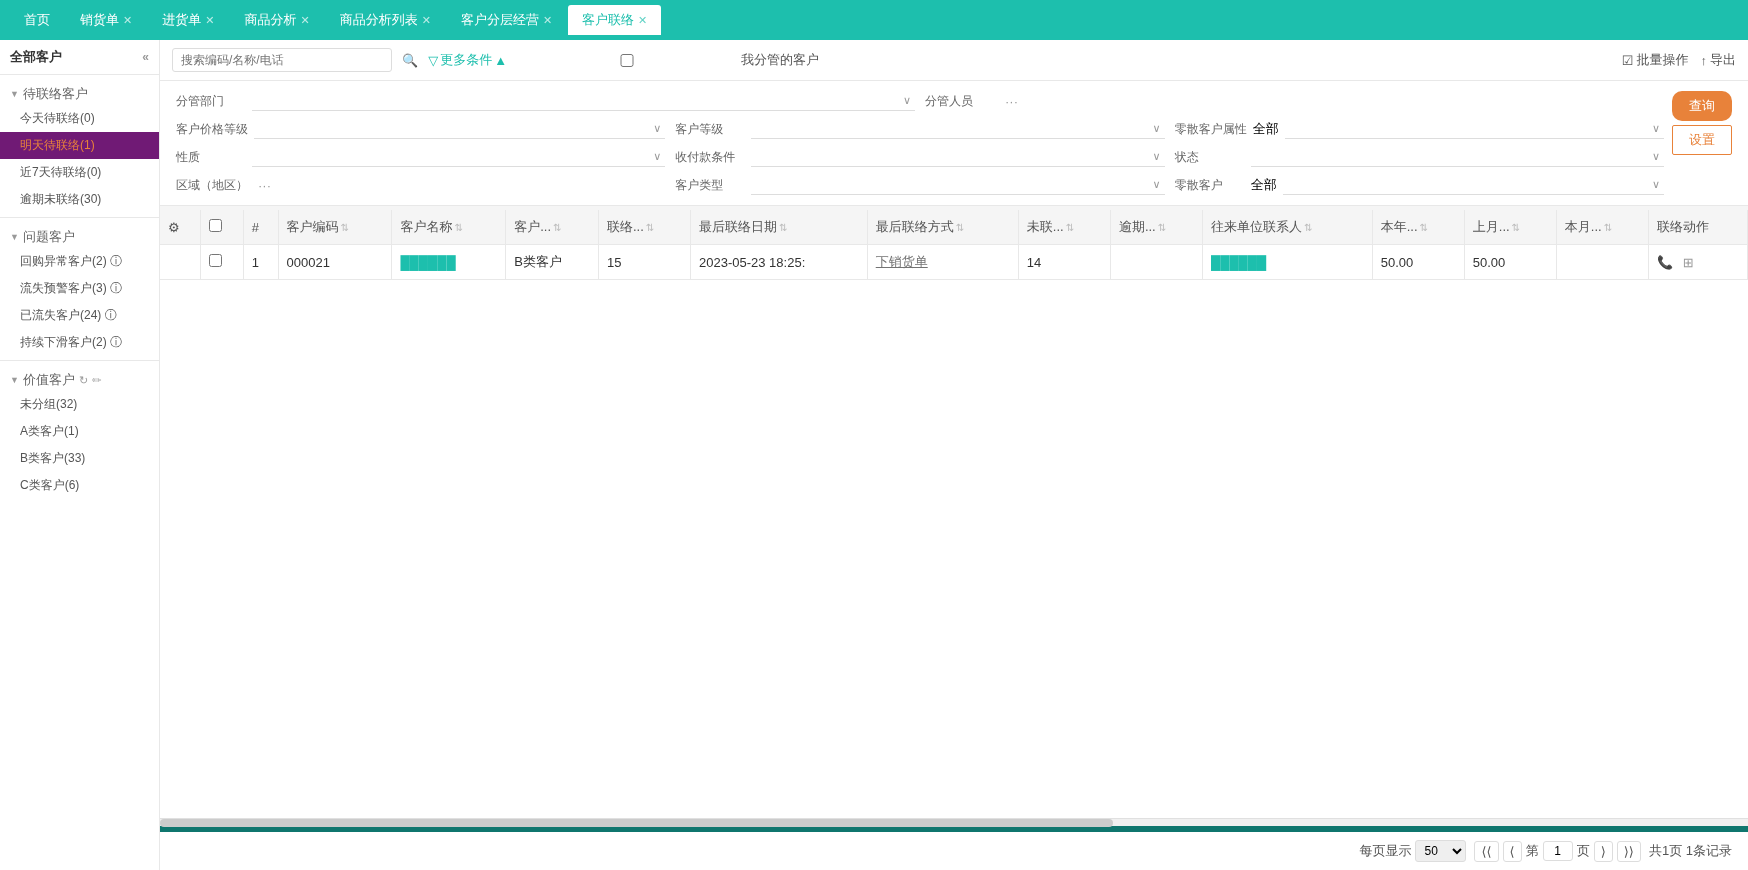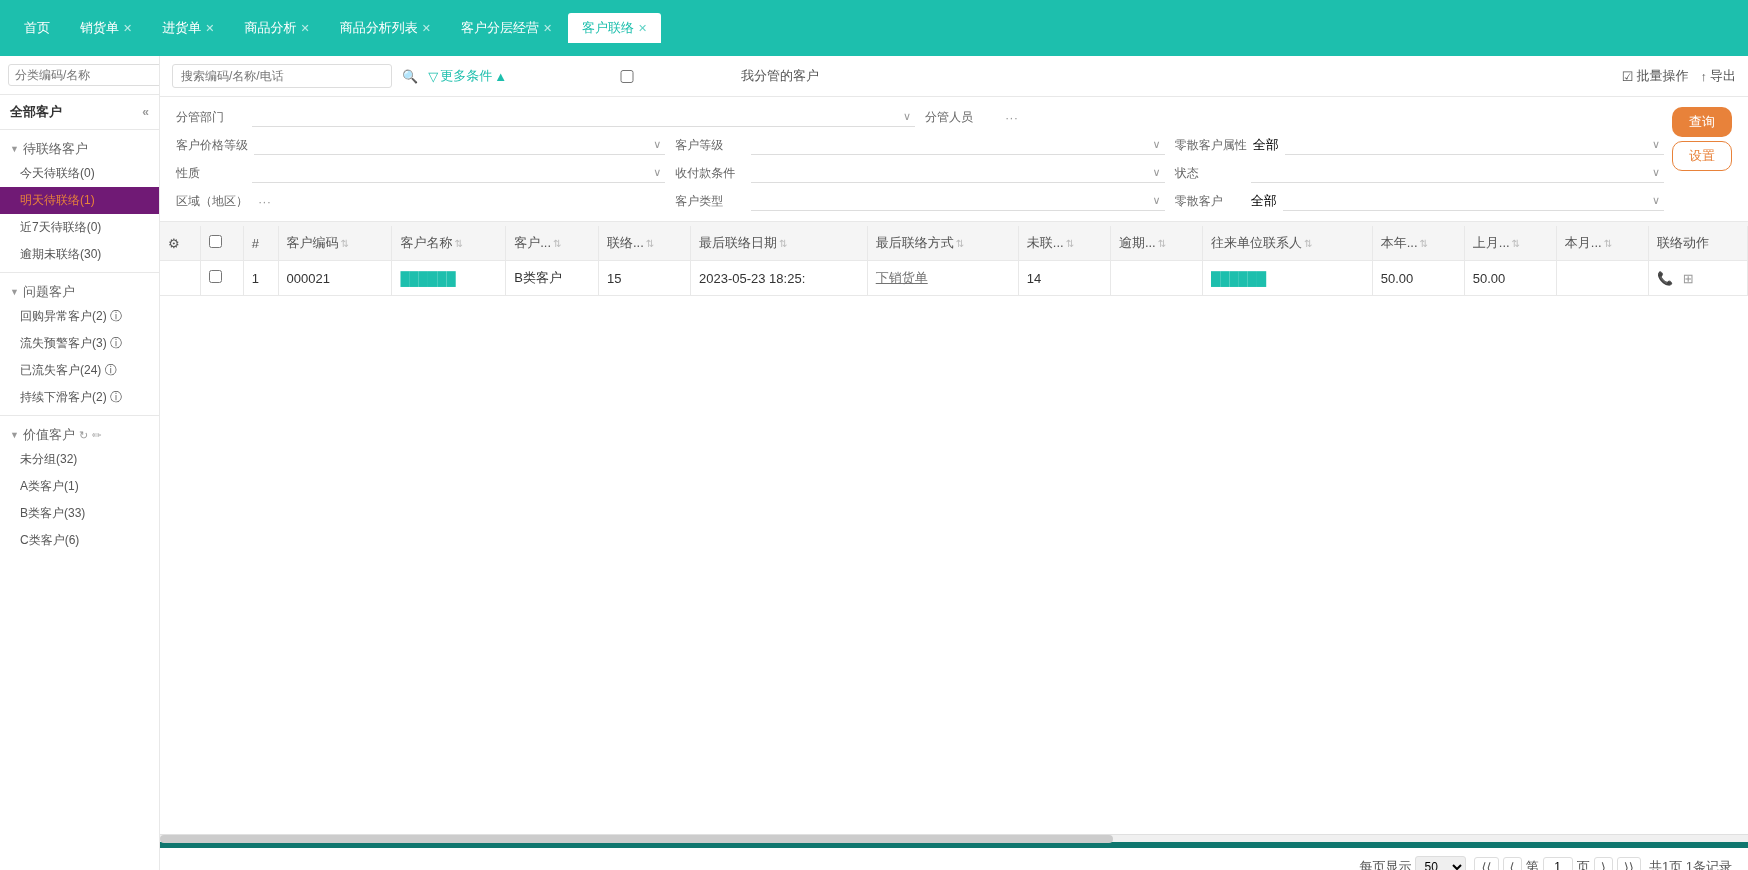--- a/index.html
+++ b/index.html
@@ -1,21 +1,21 @@
 <!DOCTYPE html>
 <html><head>
   <meta charset="utf-8">
   <style>
     * { box-sizing: border-box; margin: 0; padding: 0; font-family: 'Microsoft YaHei', Arial, sans-serif; font-size: 13px; }
     body { background: #f5f5f5; overflow: hidden; }
 
     
     .top-nav {
       background: #1dbfad;
-      height: 56px;
+      height: 40px;
       display: flex;
       align-items: center;
       padding: 0 10px;
       gap: 2px;
     }
     .nav-item {
       color: #fff;
       padding: 6px 14px;
       cursor: pointer;
       border-radius: 3px 3px 0 0;
@@ -206,21 +206,21 @@
       padding: 6px 16px;
       border-radius: 10px;
       cursor: pointer;
       font-size: 13px;
     }
     .set-btn {
       background: #fff;
       color: #e8823a;
       border: 1px solid #e8823a;
       padding: 5px 16px;
-      border-radius: 10px;
+      border-radius: 2px;
       cursor: pointer;
       font-size: 13px;
     }
     .btn-group { display: flex; flex-direction: column; gap: 4px; }
 
     
     .table-container {
       flex: 1;
       overflow: auto;
       background: #fff;
@@ -344,24 +344,20 @@
   </div>
   <div class="nav-item active">
     <span>客户联络</span>
     <span class="close-x">✕</span>
   </div>
 </div>
 
 <div class="main-layout">
 
   <div class="sidebar">
-    <div class="sidebar-search">
-      <input type="text" placeholder="分类编码/名称" style="">
-
-    </div>
     <div class="sidebar-section-header">
       <span>全部客户</span>
       <span class="collapse-btn">«</span>
     </div>
 
     <div class="sidebar-divider"></div>
 
     <div class="sidebar-group-label">
       <span>待联络客户</span>
     </div>

